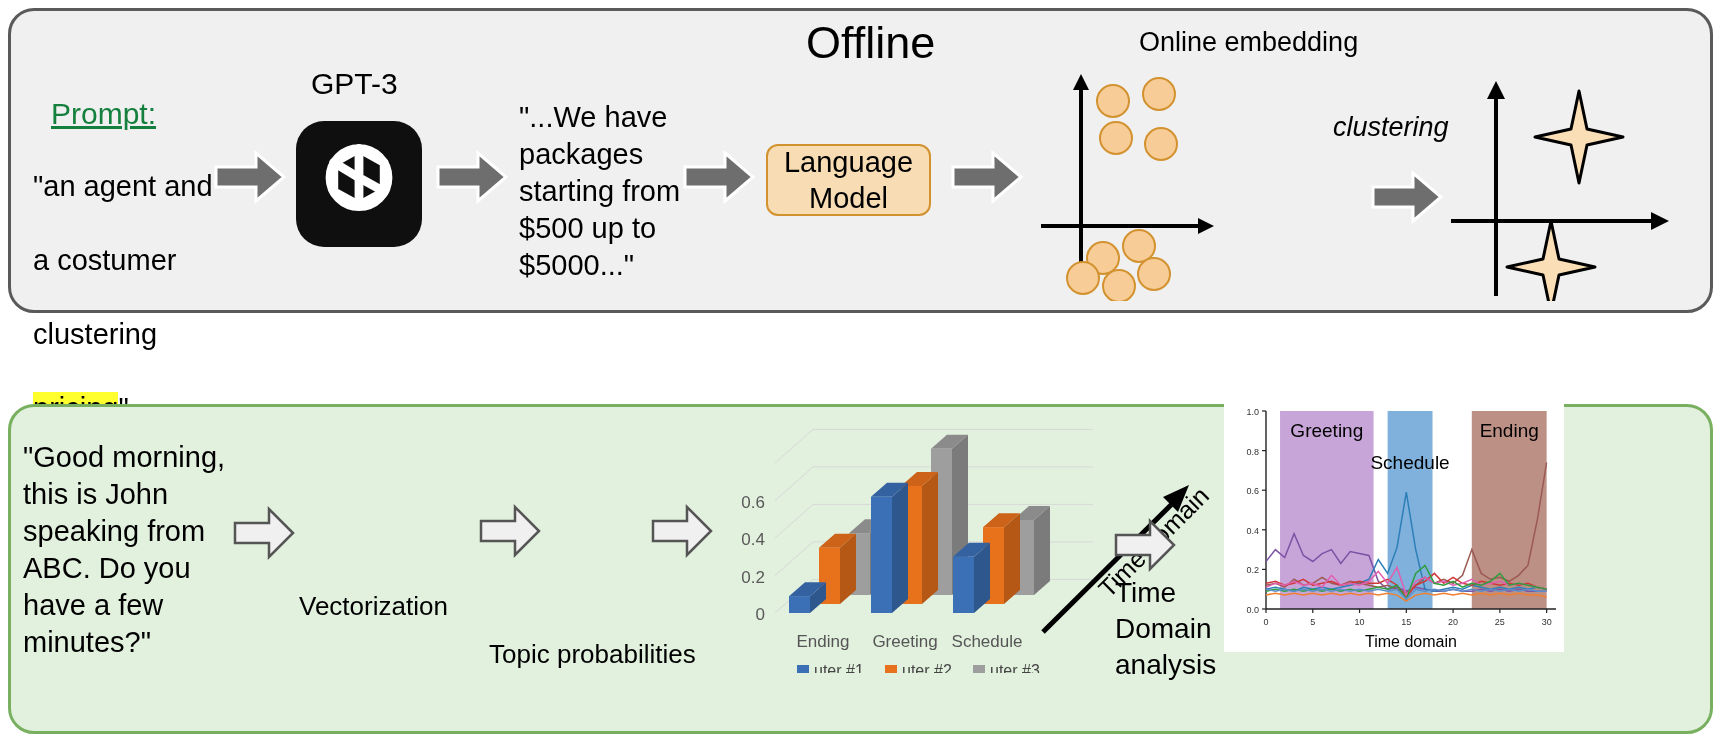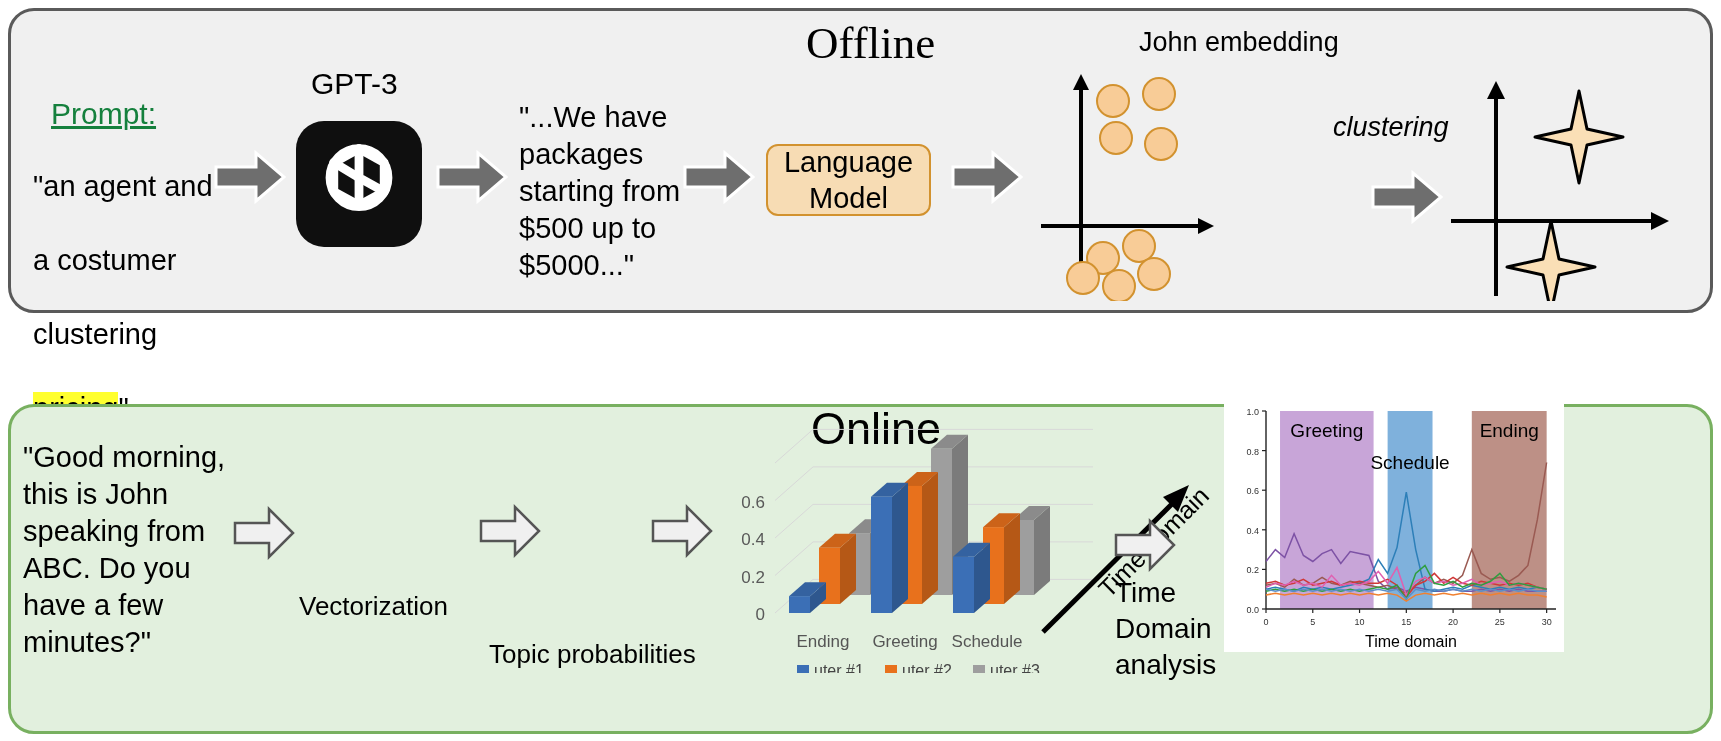--- a/index.html
+++ b/index.html
@@ -31,21 +31,21 @@
     width: 1705px; height: 330px;
     background: #e2f0de;
     border: 3px solid #78b060;
   }
   .panel-title {
     position: absolute;
     font-size: 45px;
     color: #000;
     white-space: nowrap;
   }
-  #offline-title { left: 795px; top: 6px; font-family: Liberation Serif, serif; }
+  #offline-title { left: 795px; top: 6px; }
   #online-title  { left: 800px; top: -4px; }
 
   
   .txt {
     position: absolute;
     font-size: 29px;
     line-height: 37px;
     color: #000;
     white-space: pre-line;
   }
@@ -175,21 +175,21 @@
 
     <div class="lm-box" id="lm-offline">Language
 Model</div>
 
     <div class="arrow-grey" style="left:940px; top:138px;">
       <svg width="72" height="56" viewBox="0 0 72 56">
         <path d="M2 18 L42 18 L42 4 L70 28 L42 52 L42 38 L2 38 Z" fill="#6e6e6e" stroke="#ffffff" stroke-width="3"></path>
       </svg>
     </div>
 
-    <div class="label" style="left:1128px; top:16px;">John embedding</div>
+    <div class="label" style="left:1128px; top:16px;">Online embedding</div>
 
     <div class="plotbox" style="left:1030px; top:55px;">
       <svg width="220" height="235" viewBox="0 0 220 235">
 
         <line x1="40" y1="225" x2="40" y2="18" stroke="#000" stroke-width="4"></line>
         <path d="M40 8 L32 24 L48 24 Z" fill="#000"></path>
 
         <line x1="0" y1="160" x2="163" y2="160" stroke="#000" stroke-width="4"></line>
         <path d="M173 160 L157 152 L157 168 Z" fill="#000"></path>
 
@@ -222,21 +222,20 @@
 
         <path d="M128 20 L136 58 L172 66 L136 74 L128 112 L120 74 L84 66 L120 58 Z" fill="#fadfb6" stroke="#000" stroke-width="3" stroke-linejoin="round"></path>
 
         <path d="M100 150 L108 188 L144 196 L108 204 L100 242 L92 204 L56 196 L92 188 Z" fill="#fadfb6" stroke="#000" stroke-width="3" stroke-linejoin="round"></path>
       </svg>
     </div>
   </div>
 
   <div class="panel" id="online-panel">
 
-    <div class="panel-title" id="online-title">Online</div>
 
     <div class="txt" style="left:12px; top:32px; width:208px;">"Good morning, this is John speaking from ABC. Do you have a few minutes?"</div>
 
     <div class="arrow-white" style="left:222px; top:98px;">
       <svg width="62" height="56" viewBox="0 0 62 56">
         <path d="M2 18 L36 18 L36 4 L60 28 L36 52 L36 38 L2 38 Z" fill="#f0f0f0" stroke="#555" stroke-width="2.5"></path>
       </svg>
     </div>
 
     <div class="label" style="left:288px; top:184px; font-size:26px;">Vectorization</div>

